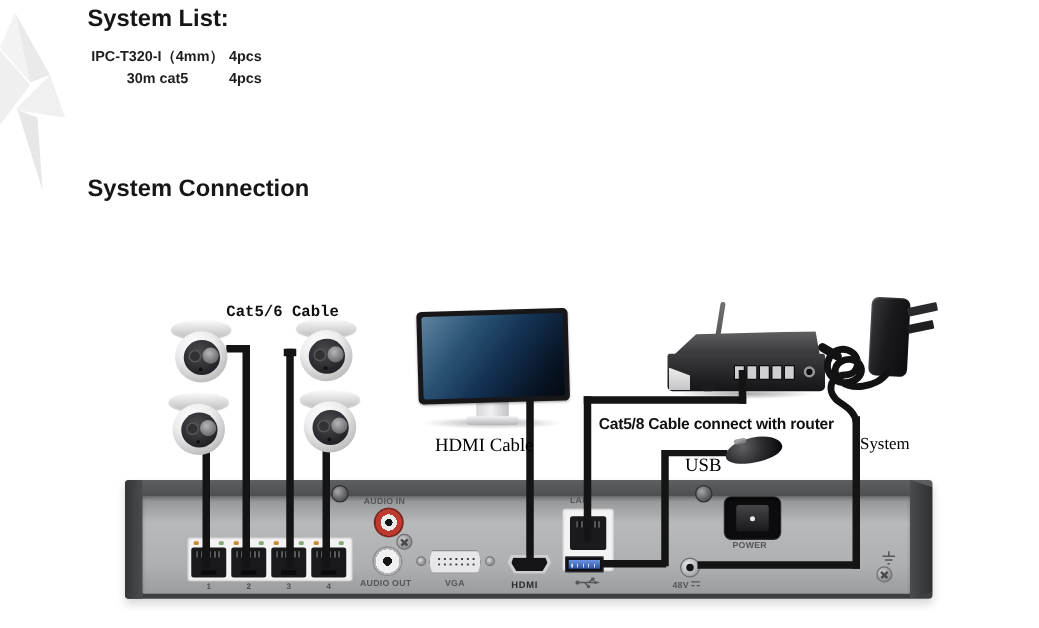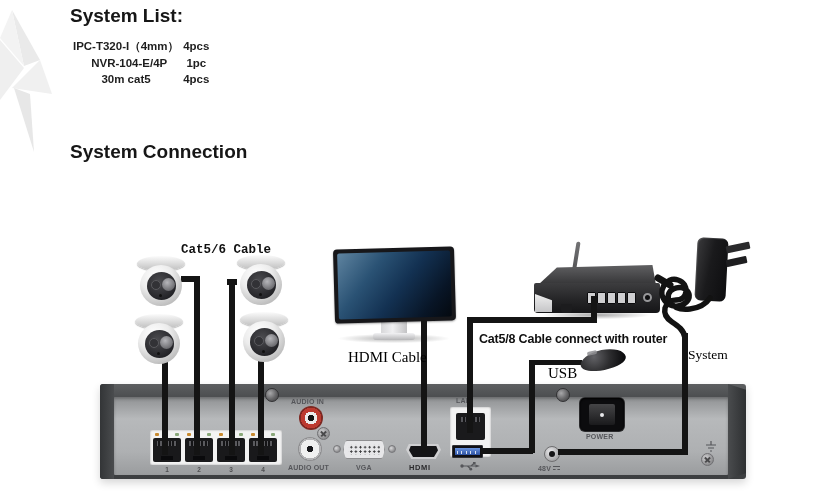--- a/index.html
+++ b/index.html
@@ -185,24 +185,20 @@
     <polygon points="14,84 34,148 30,90" fill="#e7e7e7"></polygon>
   </svg>
 
   <div class="pl-title">System List:</div>
   <div class="pl-table">
     <div>
       <span class="pl-name">IPC-T320-I（4mm）</span>
       <span class="pl-qty">4pcs</span>
     </div>
     <div>
-      <span class="pl-name">NVR-104-E/4P</span>
-      <span class="pl-qty">1pc</span>
-    </div>
-    <div>
       <span class="pl-name">30m cat5</span>
       <span class="pl-qty">4pcs</span>
     </div>
   </div>
   <div class="sc-title">System Connection</div>
 
   <div class="nvr">
     <div class="nvr-left-bevel"></div>
     <div class="nvr-right-bevel"></div>
     <div class="nvr-face">

